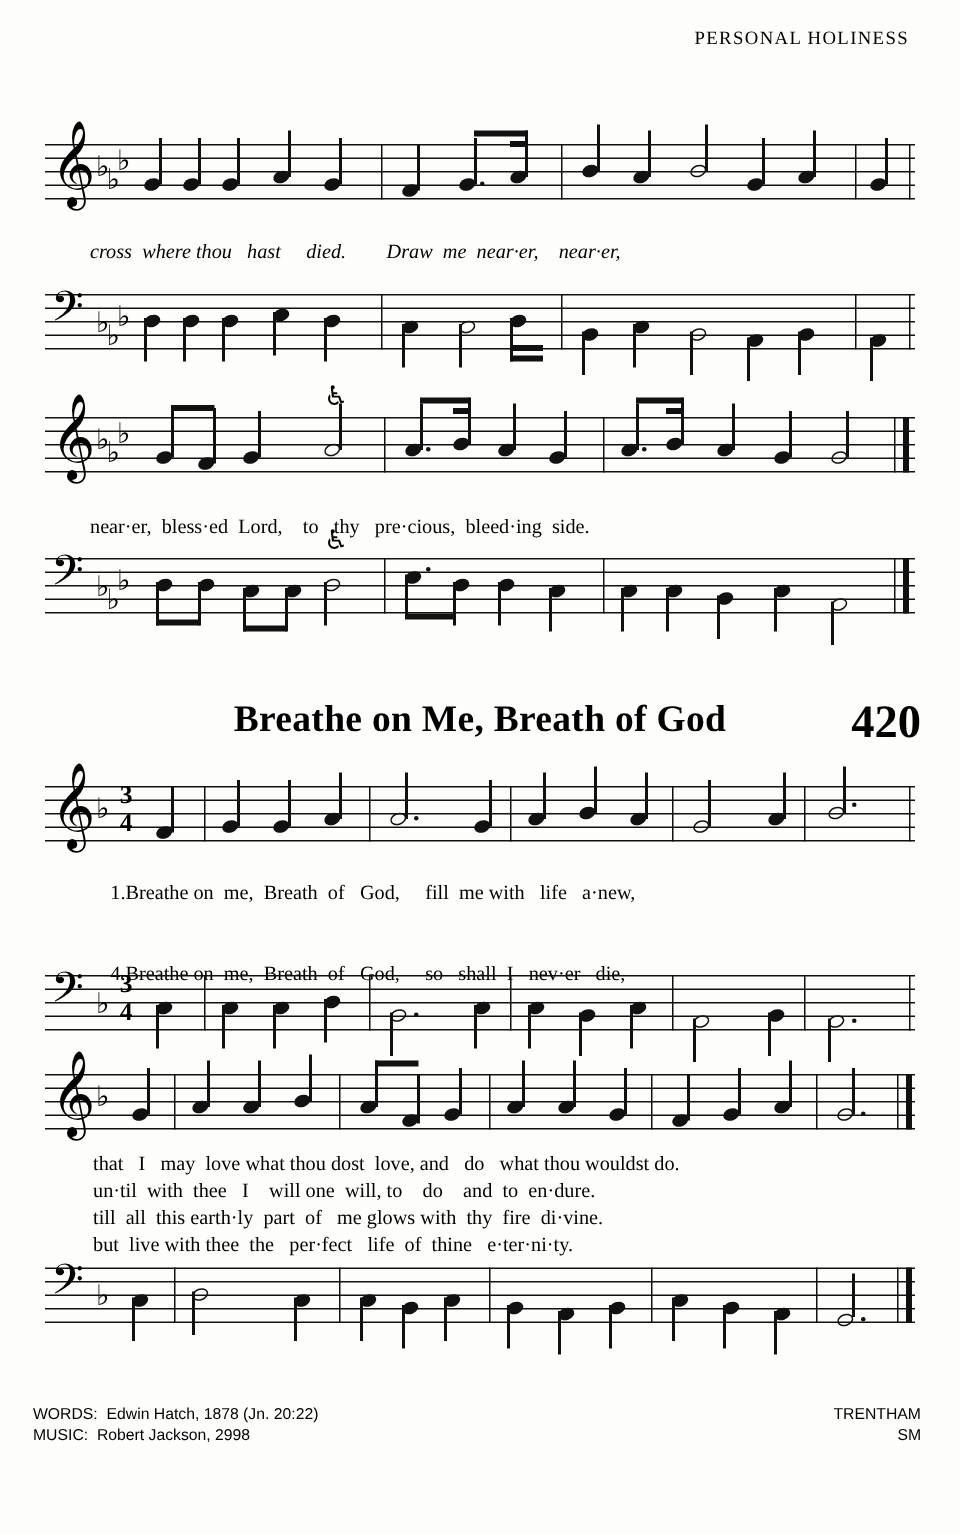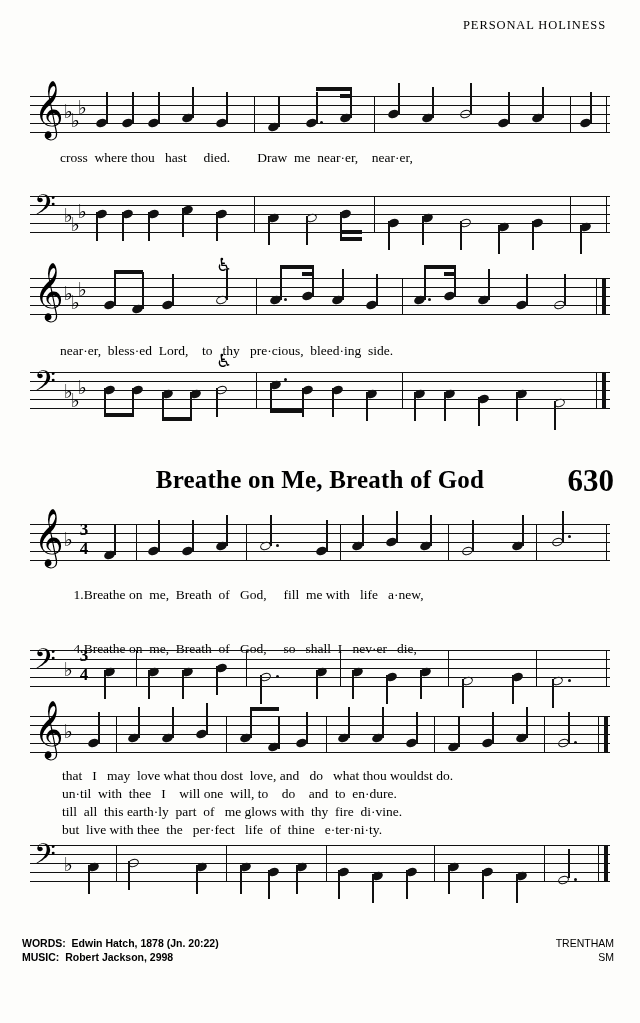--- a/index.html
+++ b/index.html
@@ -179,21 +179,21 @@
   }
 
   
   .credits {
     position: absolute;
     left: 22px;
     font-family: "Liberation Sans", sans-serif;
     font-size: 10.5px;
     line-height: 13.5px;
   }
-  .credits .row { white-space: pre; font-weight: bold; }
+  .credits .row { white-space: pre; }
   .tune-block {
     position: absolute;
     right: 26px;
     text-align: right;
     font-family: "Liberation Sans", sans-serif;
     font-size: 10.5px;
     line-height: 13.5px;
   }
 </style>
 </head>
@@ -248,21 +248,21 @@
         <div class="stem" style="left:478px; top:-4px; height:31px;"></div>
       <div class="nh" style="left:502px; top:18px;"></div>
         <div class="stem" style="left:512px; top:-9px; height:31px;"></div>
       <div class="barline" style="left:540px;"></div>
       <div class="nh" style="left:550px; top:23px;"></div>
         <div class="stem" style="left:560px; top:-4px; height:31px;"></div>
       <div class="barline" style="left:576px;"></div>
     </div>
   </div>
 
-  <div class="lyric-line" style="top:150px; left:60px;">cross  where thou   hast     died.        Draw  me  near·er,    near·er,</div>
+  <div class="lyric-line" style="top:160px; left:60px;font-style:italic;">cross  where thou   hast     died.        Draw  me  near·er,    near·er,</div>
 
   <div class="system" style="top:196px;">
     <div class="staff">
       <div class="line l0"></div>
         <div class="line l1"></div>
         <div class="line l2"></div>
         <div class="line l3"></div>
         <div class="line l4"></div>
       <div class="clef bass">𝄢</div>
       <span class="flat" style="left:34px; top:10px;">♭</span>
@@ -413,21 +413,21 @@
       <div class="nh" style="left:486px; top:18px;"></div>
         <div class="stem" style="left:486px; top:20px; height:29px;"></div>
       <div class="nh open" style="left:524px; top:27px;"></div>
         <div class="stem" style="left:524px; top:29px; height:29px;"></div>
       <div class="barline thin-before" style="left:566px;"></div>
       <div class="barline final" style="left:572px;"></div>
     </div>
   </div>
 
   <div class="hymn-title" style="top:466px;">Breathe on Me, Breath of God</div>
-  <div class="hymn-number" style="top:463px;">630</div>
+  <div class="hymn-number" style="top:463px;">420</div>
 
   <div class="system" style="top:524px;">
     <div class="staff">
       <div class="line l0"></div>
         <div class="line l1"></div>
         <div class="line l2"></div>
         <div class="line l3"></div>
         <div class="line l4"></div>
       <div class="clef treble">𝄞</div>
       <span class="flat" style="left:34px; top:6px;">♭</span>

